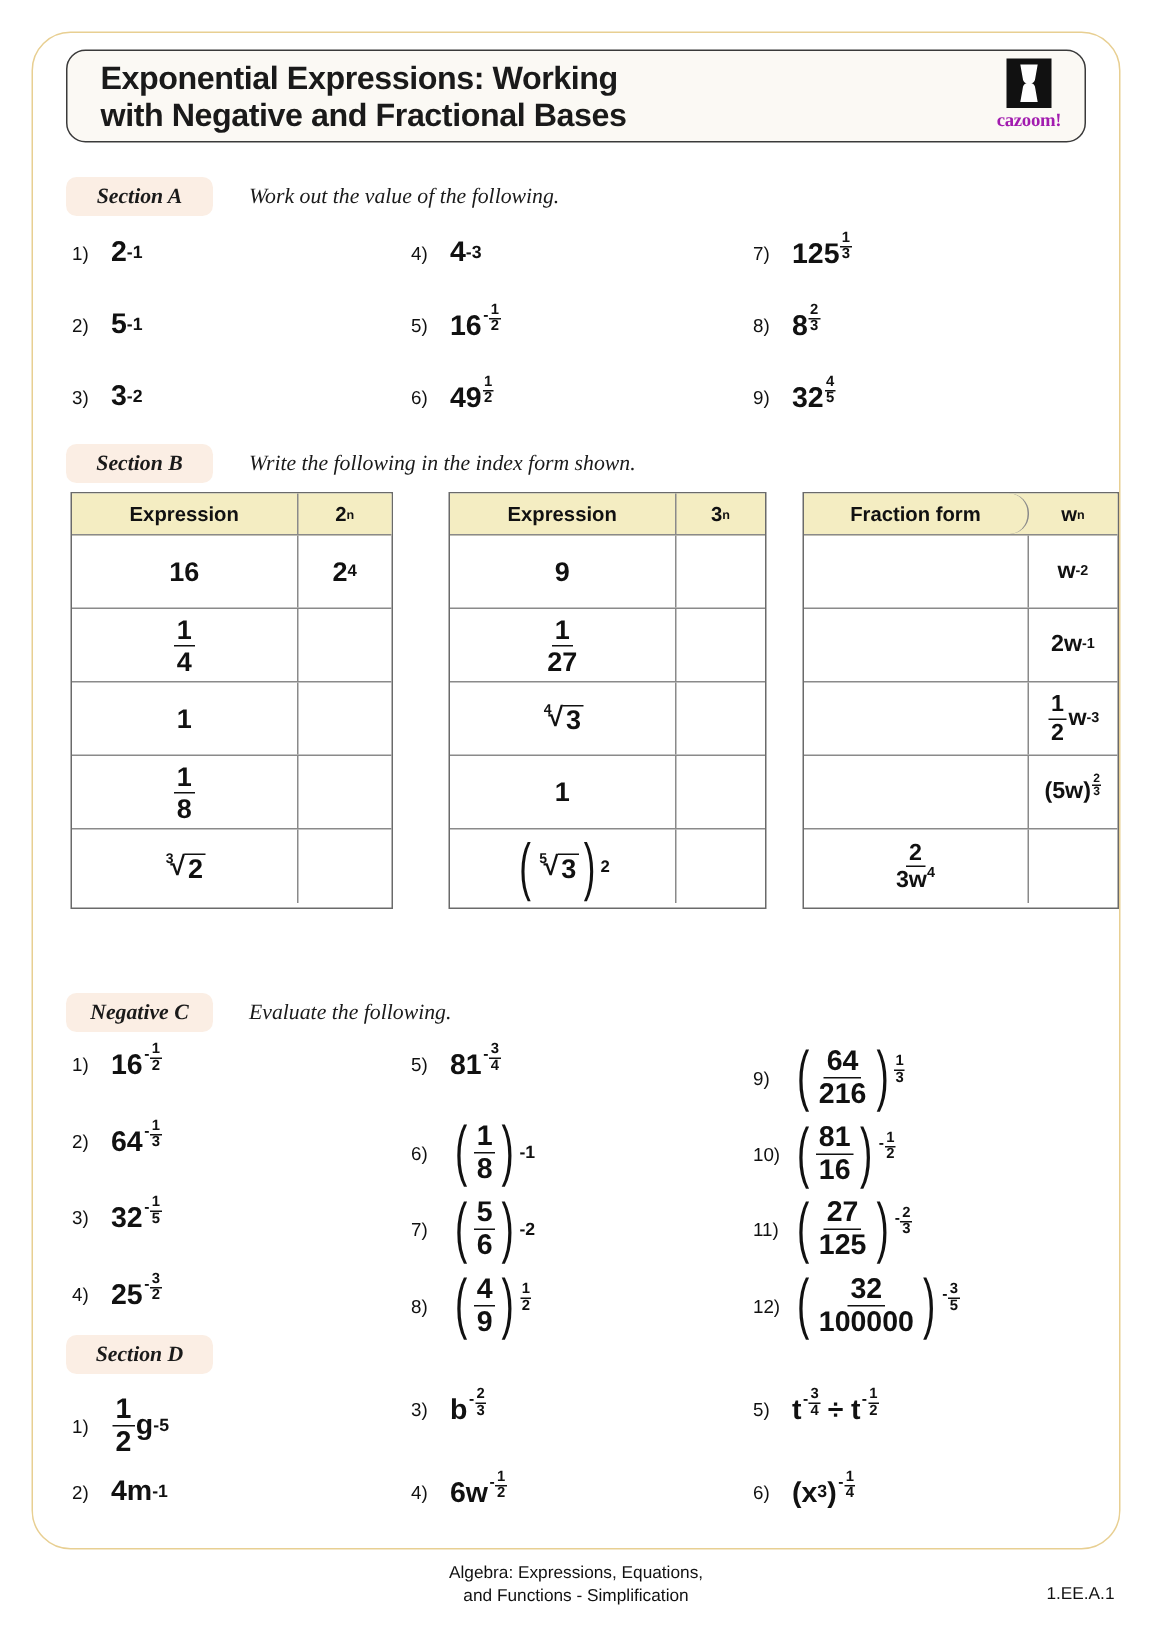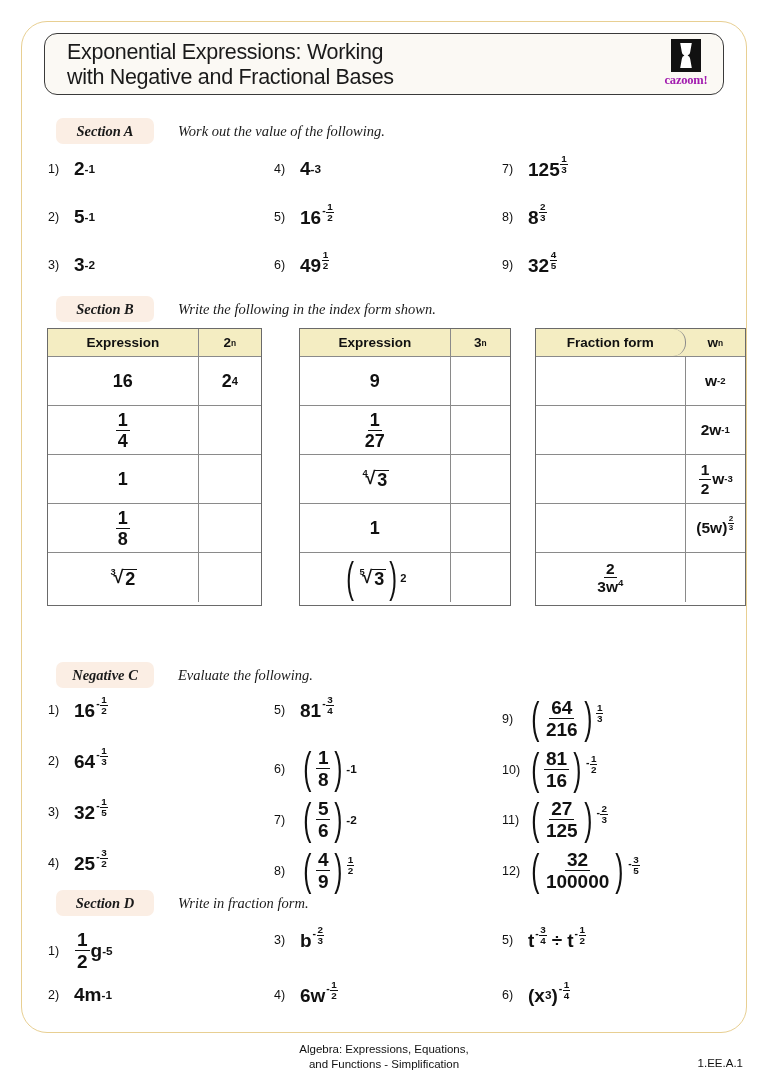--- a/index.html
+++ b/index.html
@@ -24,41 +24,41 @@
     position:absolute;left:22px;top:11px;
     width:680px;height:62px;
     background:#fbf9f4;
     border:1.6px solid #3a3a3a;
     border-radius:13px;
     box-sizing:border-box;
   }
   .title-text{
     position:absolute;left:22px;top:6px;
     width:560px;
-    font-size:21.5px;font-weight:normal;color:#1a1a1a;
+    font-size:21.5px;font-weight:bold;color:#1a1a1a;
     line-height:25px;letter-spacing:-0.3px;
   }
   .logo{
     position:absolute;right:9px;top:5px;
     width:56px;height:52px;
     background:#fbf9f4;
     display:flex;flex-direction:column;align-items:center;justify-content:flex-start;
   }
   .logo-mark{
     width:30px;height:33px;background:#111;
     display:flex;align-items:center;justify-content:center;
   }
   .logo-word{
     font-family:"Liberation Serif", serif;
     font-weight:bold;font-size:12.5px;color:#a21caf;
     letter-spacing:-0.2px;margin-top:1px;
   }
 
   
-  .sec-head{position:absolute;height:26px;margin-left:12px;}
+  .sec-head{position:absolute;height:26px;}
   .sec-chip{
     position:absolute;left:0;top:0;
     width:98px;height:26px;
     background:#fbeee4;border-radius:7px;
   }
   .sec-chip-label{
     position:absolute;left:0;top:0;width:98px;height:26px;
     display:flex;align-items:center;justify-content:center;
     font-family:"Liberation Serif", serif;
     font-weight:bold;font-style:italic;font-size:14.5px;color:#1a1a1a;
@@ -508,21 +508,20 @@
         <span class="supfrac">
           <span class="num">3</span>
           <span class="den">5</span>
         </span>
     </span>
   </div>
 
   <div class="sec-head" style="left:22px;top:868px;width:640px;">
     <div class="sec-chip"></div>
     <div class="sec-chip-label">Section D</div>
-    <div class="sec-instr">Write in fraction form.</div>
   </div>
 
   <div class="qitem" style="left:26px;top:908px;">
     <span class="qnum">1)</span>
     <span class="qbody">
       <span class="frac">
           <span class="num">1</span>
           <span class="den">2</span>
         </span>g<span class="sup">-5</span>
     </span>

